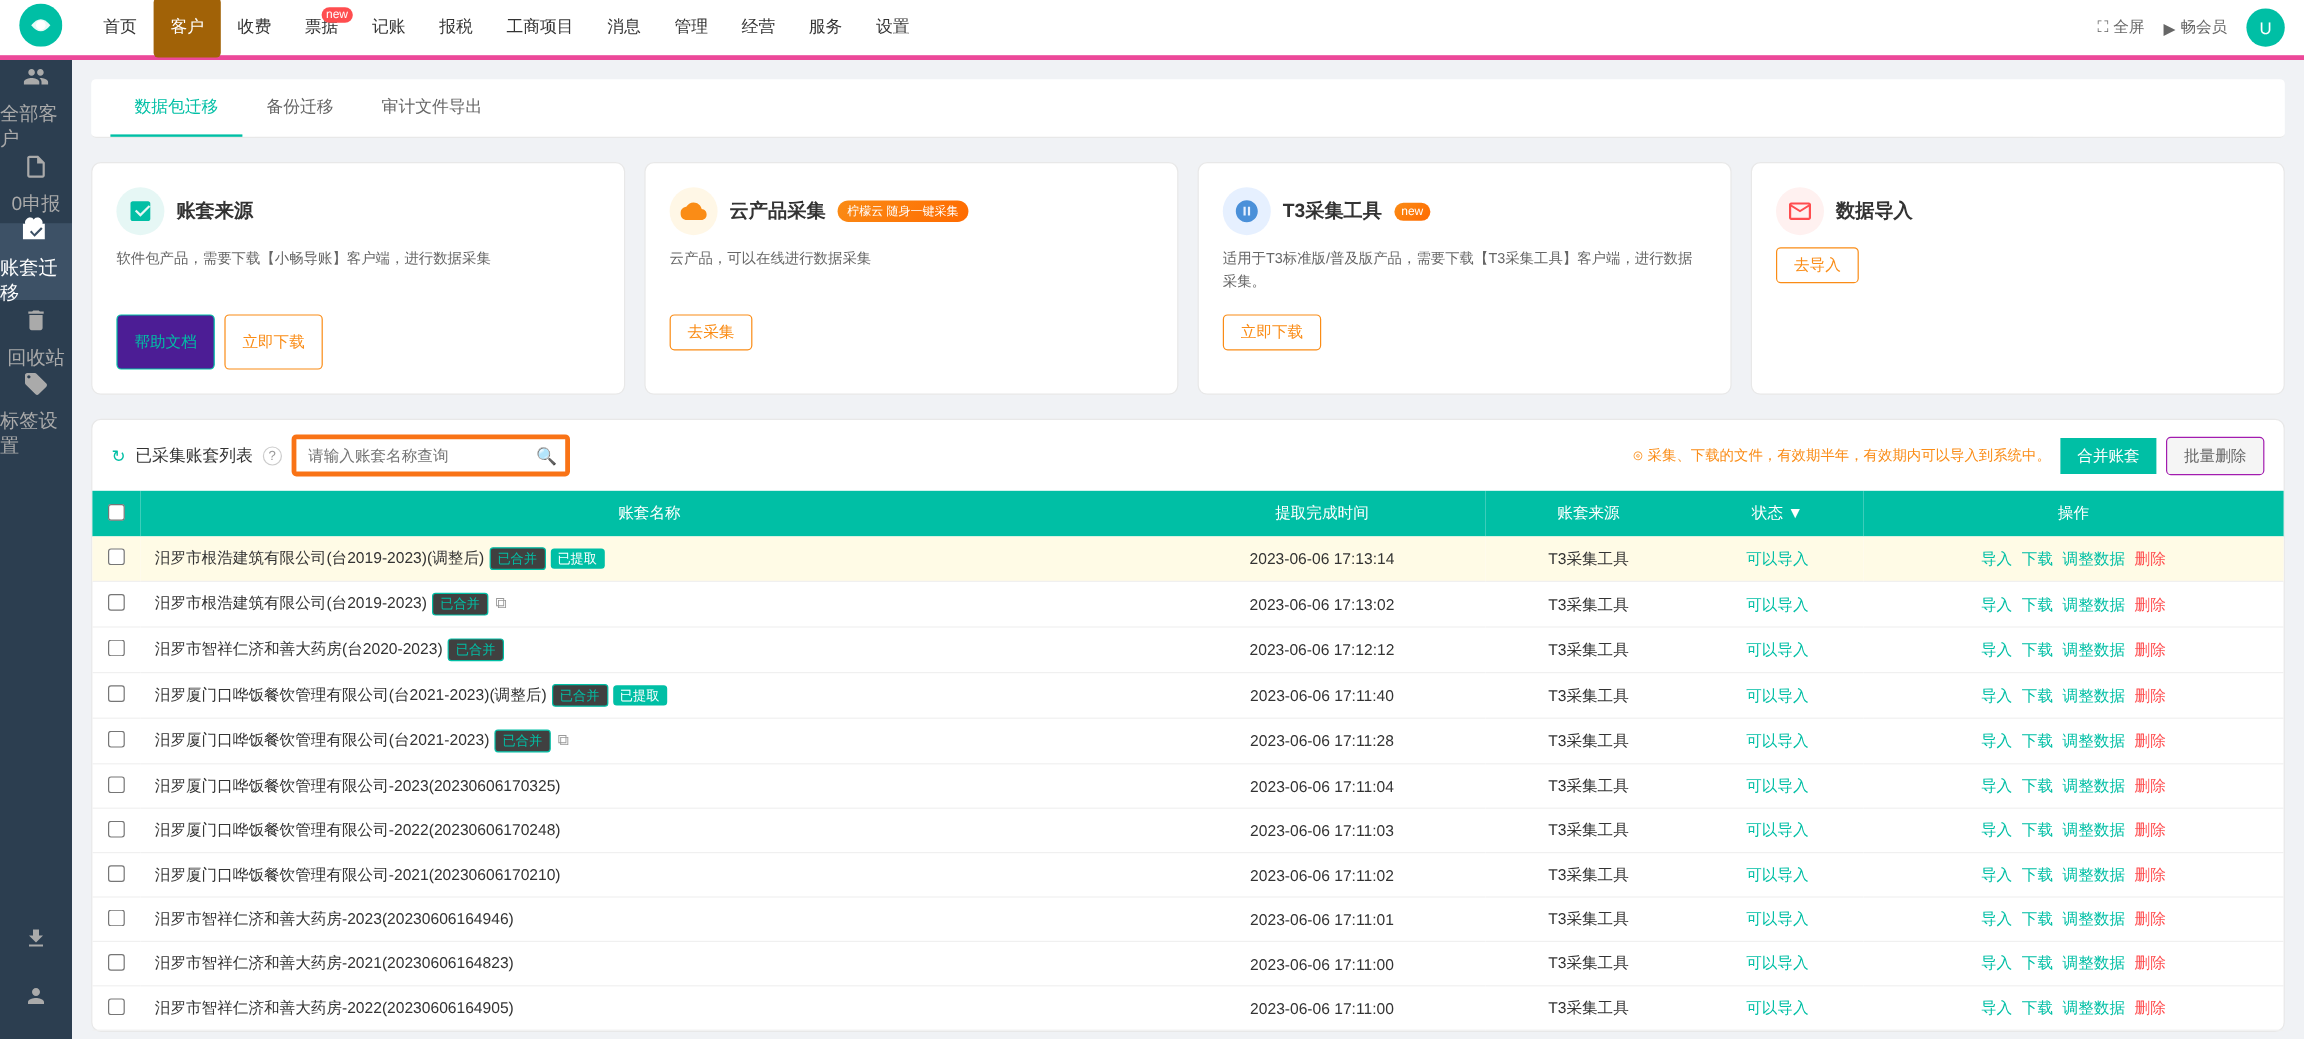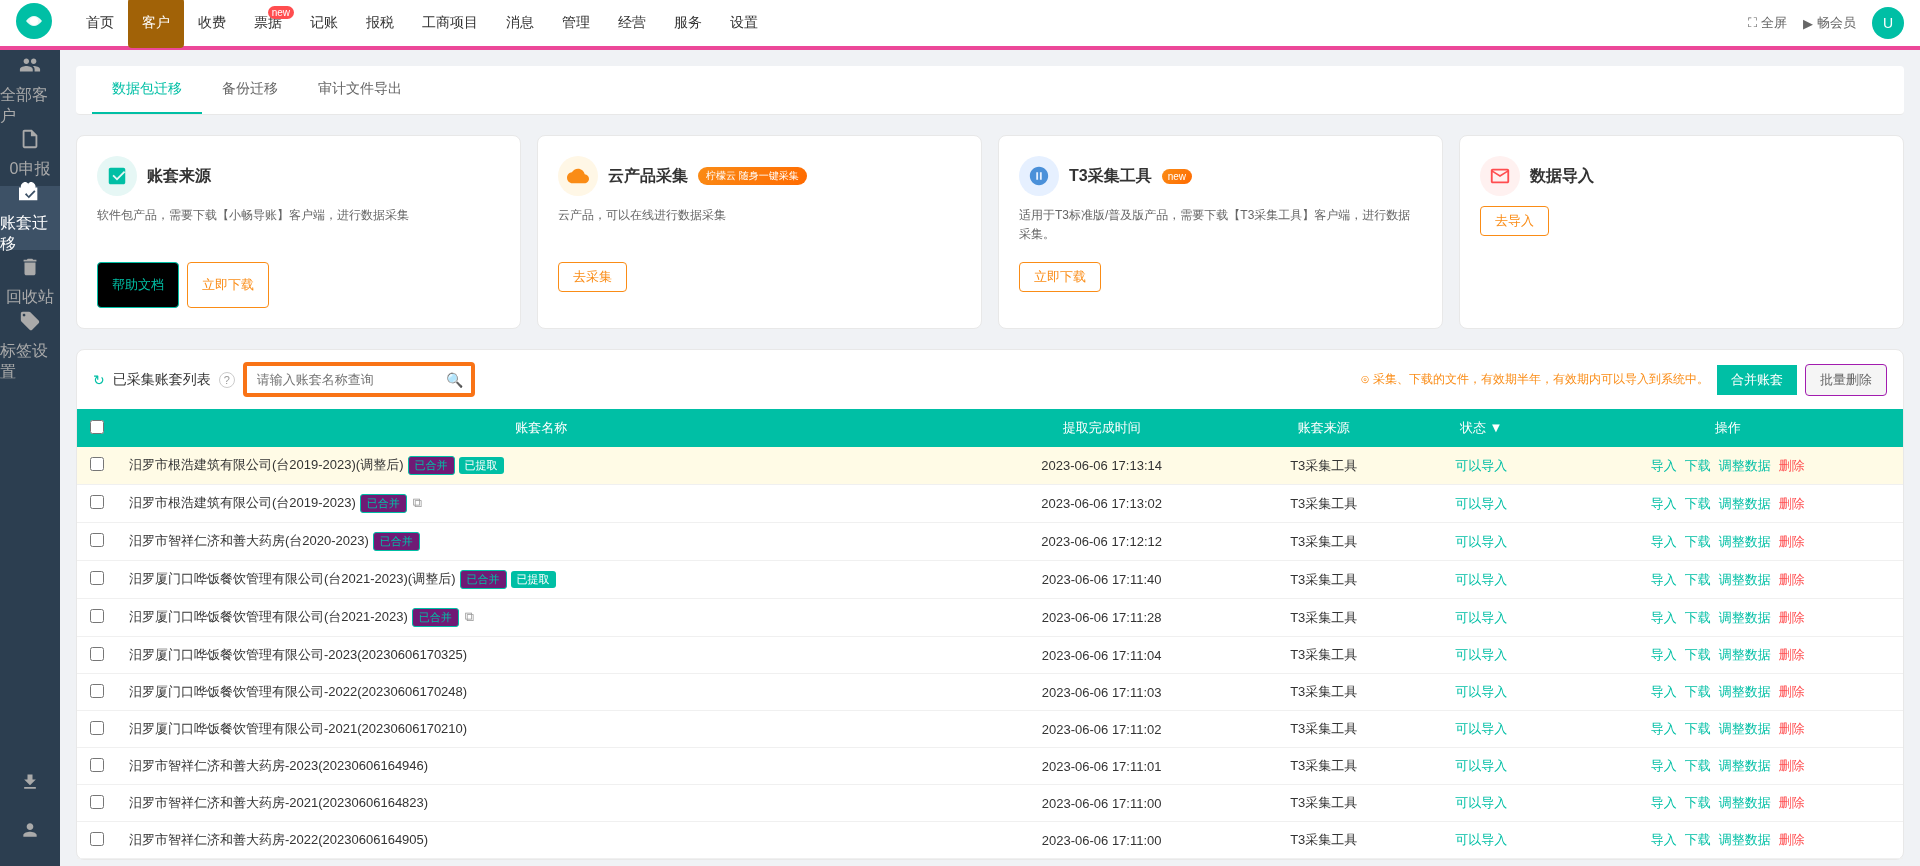--- a/index.html
+++ b/index.html
@@ -38,21 +38,21 @@
     .tool-card-header { display: flex; align-items: center; gap: 10px; margin-bottom: 10px; }
     .tool-icon { width: 40px; height: 40px; border-radius: 50%; display: flex; align-items: center; justify-content: center; font-size: 18px; }
     .tool-icon.green { background: #e6f7f5; color: #00bfa5; }
     .tool-icon.orange { background: #fff7e6; color: #fa8c16; }
     .tool-icon.blue { background: #e6f0ff; color: #4a90d9; }
     .tool-icon.red { background: #fff1f0; color: #ff4d4f; }
     .tool-title { font-size: 16px; font-weight: 600; }
     .tool-desc { color: #666; font-size: 12px; line-height: 1.6; margin-bottom: 16px; min-height: 40px; }
     .tool-actions { display: flex; gap: 8px; }
     .btn-outline { border: 1px solid #fa8c16; color: #fa8c16; background: #fff; padding: 5px 14px; border-radius: 4px; cursor: pointer; font-size: 13px; }
-    .btn-outline-teal { border: 1px solid #00bfa5; color: #00bfa5; background: #000000; padding: 13px 14px; border-radius: 4px; cursor: pointer; font-size: 13px; }
+    .btn-outline-teal { border: 1px solid #00bfa5; color: #00bfa5; background: #4c1d95; padding: 13px 14px; border-radius: 4px; cursor: pointer; font-size: 13px; }
 
     
     .table-section { background: #fff; border-radius: 8px; border: 1px solid #e8e8e8; }
     .table-toolbar { display: flex; align-items: center; padding: 12px 16px; gap: 8px; }
     .toolbar-left { display: flex; align-items: center; gap: 8px; }
     .toolbar-right { margin-left: auto; display: flex; align-items: center; gap: 8px; }
     .search-input { border: 4px solid #f97316; border-radius: 4px; padding: 6px 32px 6px 10px; font-size: 13px; width: 232px; outline: none; }
     .search-btn { background: none; border: none; cursor: pointer; color: #999; margin-left: -28px; font-size: 14px; }
     .hint-text { color: #fa8c16; font-size: 12px; }
     .btn-teal { background: #00bfa5; color: #fff; border: none; padding: 6px 14px; border-radius: 0; cursor: pointer; font-size: 13px; }
@@ -63,21 +63,21 @@
     
     .data-table { width: 100%; border-collapse: collapse; }
     .data-table thead tr { background: #00bfa5; color: #fff; }
     .data-table thead th { padding: 10px 12px; font-weight: 500; font-size: 13px; text-align: center; white-space: nowrap; }
     .data-table thead th:first-child { width: 40px; }
     .data-table tbody tr { border-bottom: 1px solid #f0f0f0; }
     .data-table tbody tr.highlight { background: #fffbe6; }
     .data-table tbody td { padding: 9px 12px; font-size: 13px; text-align: center; color: #333; }
     .data-table tbody td:nth-child(2) { text-align: left; }
     .tag { display: inline-block; padding: 1px 6px; border-radius: 3px; font-size: 11px; margin-left: 4px; }
-    .tag-green { background: #701a75; color: #00bfa5; border: 1px solid #00bfa5; }
+    .tag-green { background: #404040; color: #00bfa5; border: 1px solid #00bfa5; }
     .tag-teal-fill { background: #00bfa5; color: #fff; }
     .action-link { color: #00bfa5; cursor: pointer; margin: 0 4px; font-size: 13px; }
     .action-link.red { color: #ff4d4f; }
     .status-ok { color: #00bfa5; }
     .checkbox-col { text-align: center; }
     input[type=checkbox] { width: 14px; height: 14px; cursor: pointer; accent-color: #00bfa5; }
     .icon-small { color: #999; cursor: pointer; font-size: 13px; margin-left: 4px; }
   </style>
 </head>
 <body>

